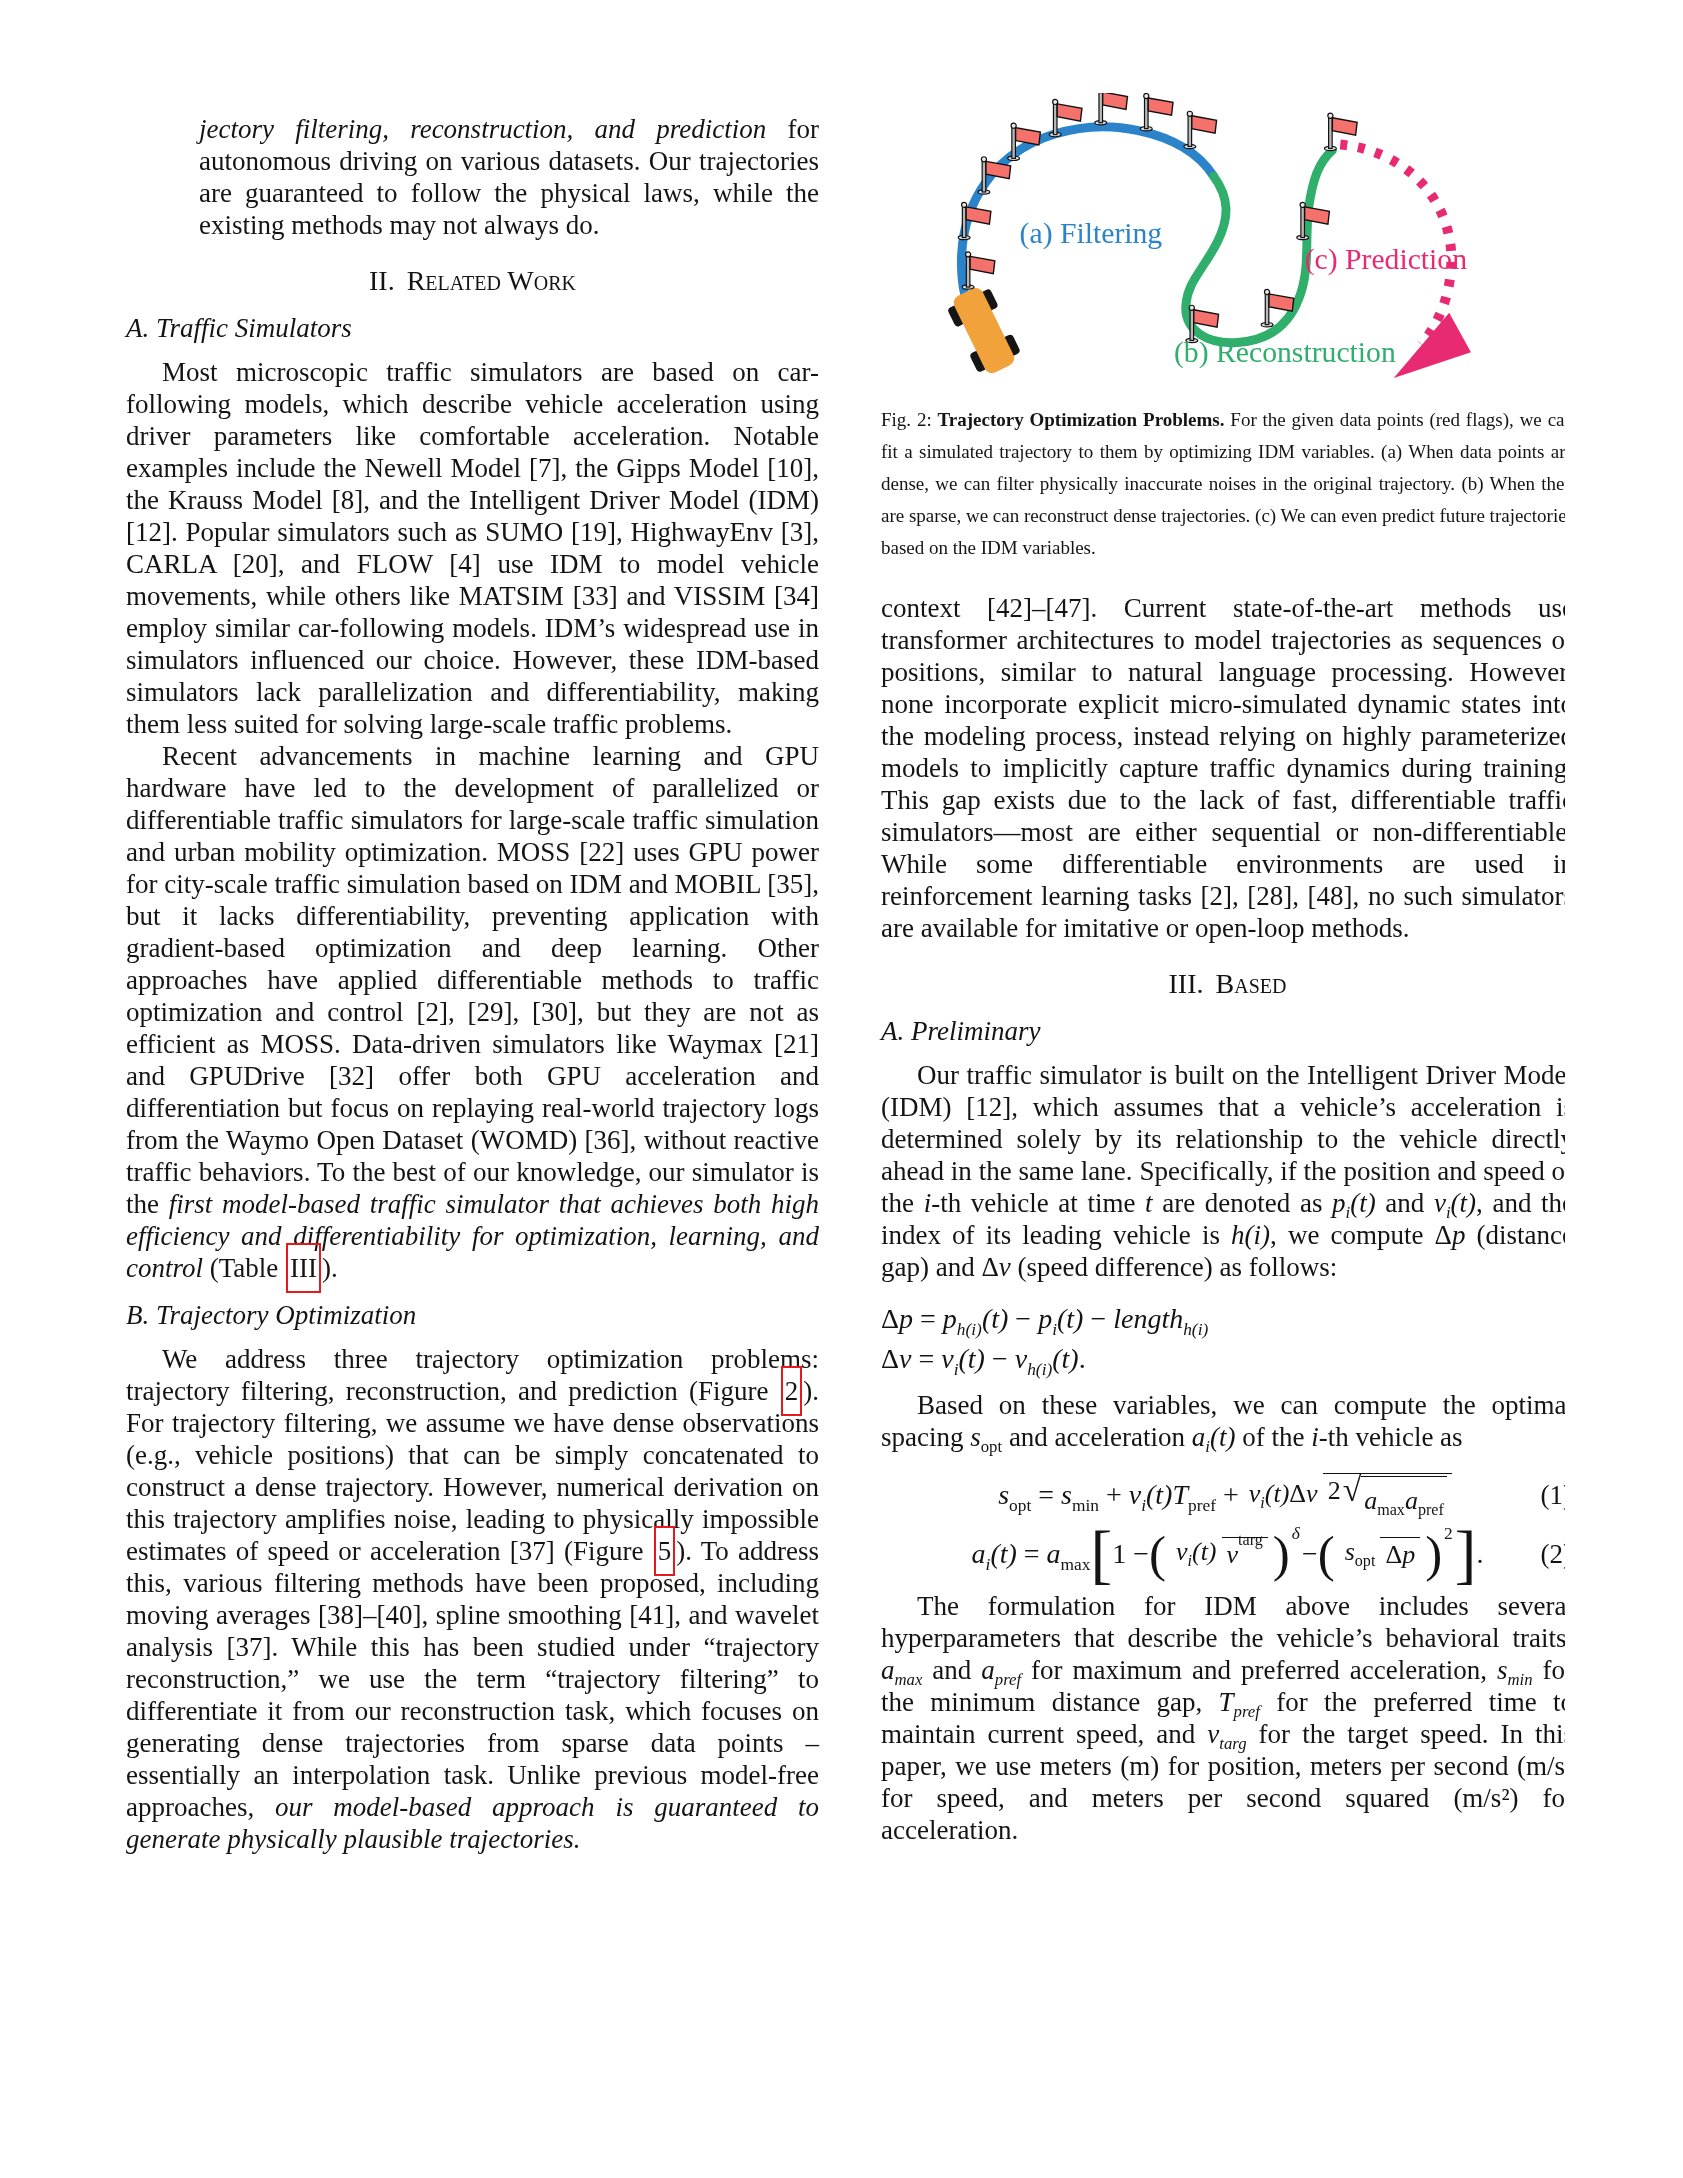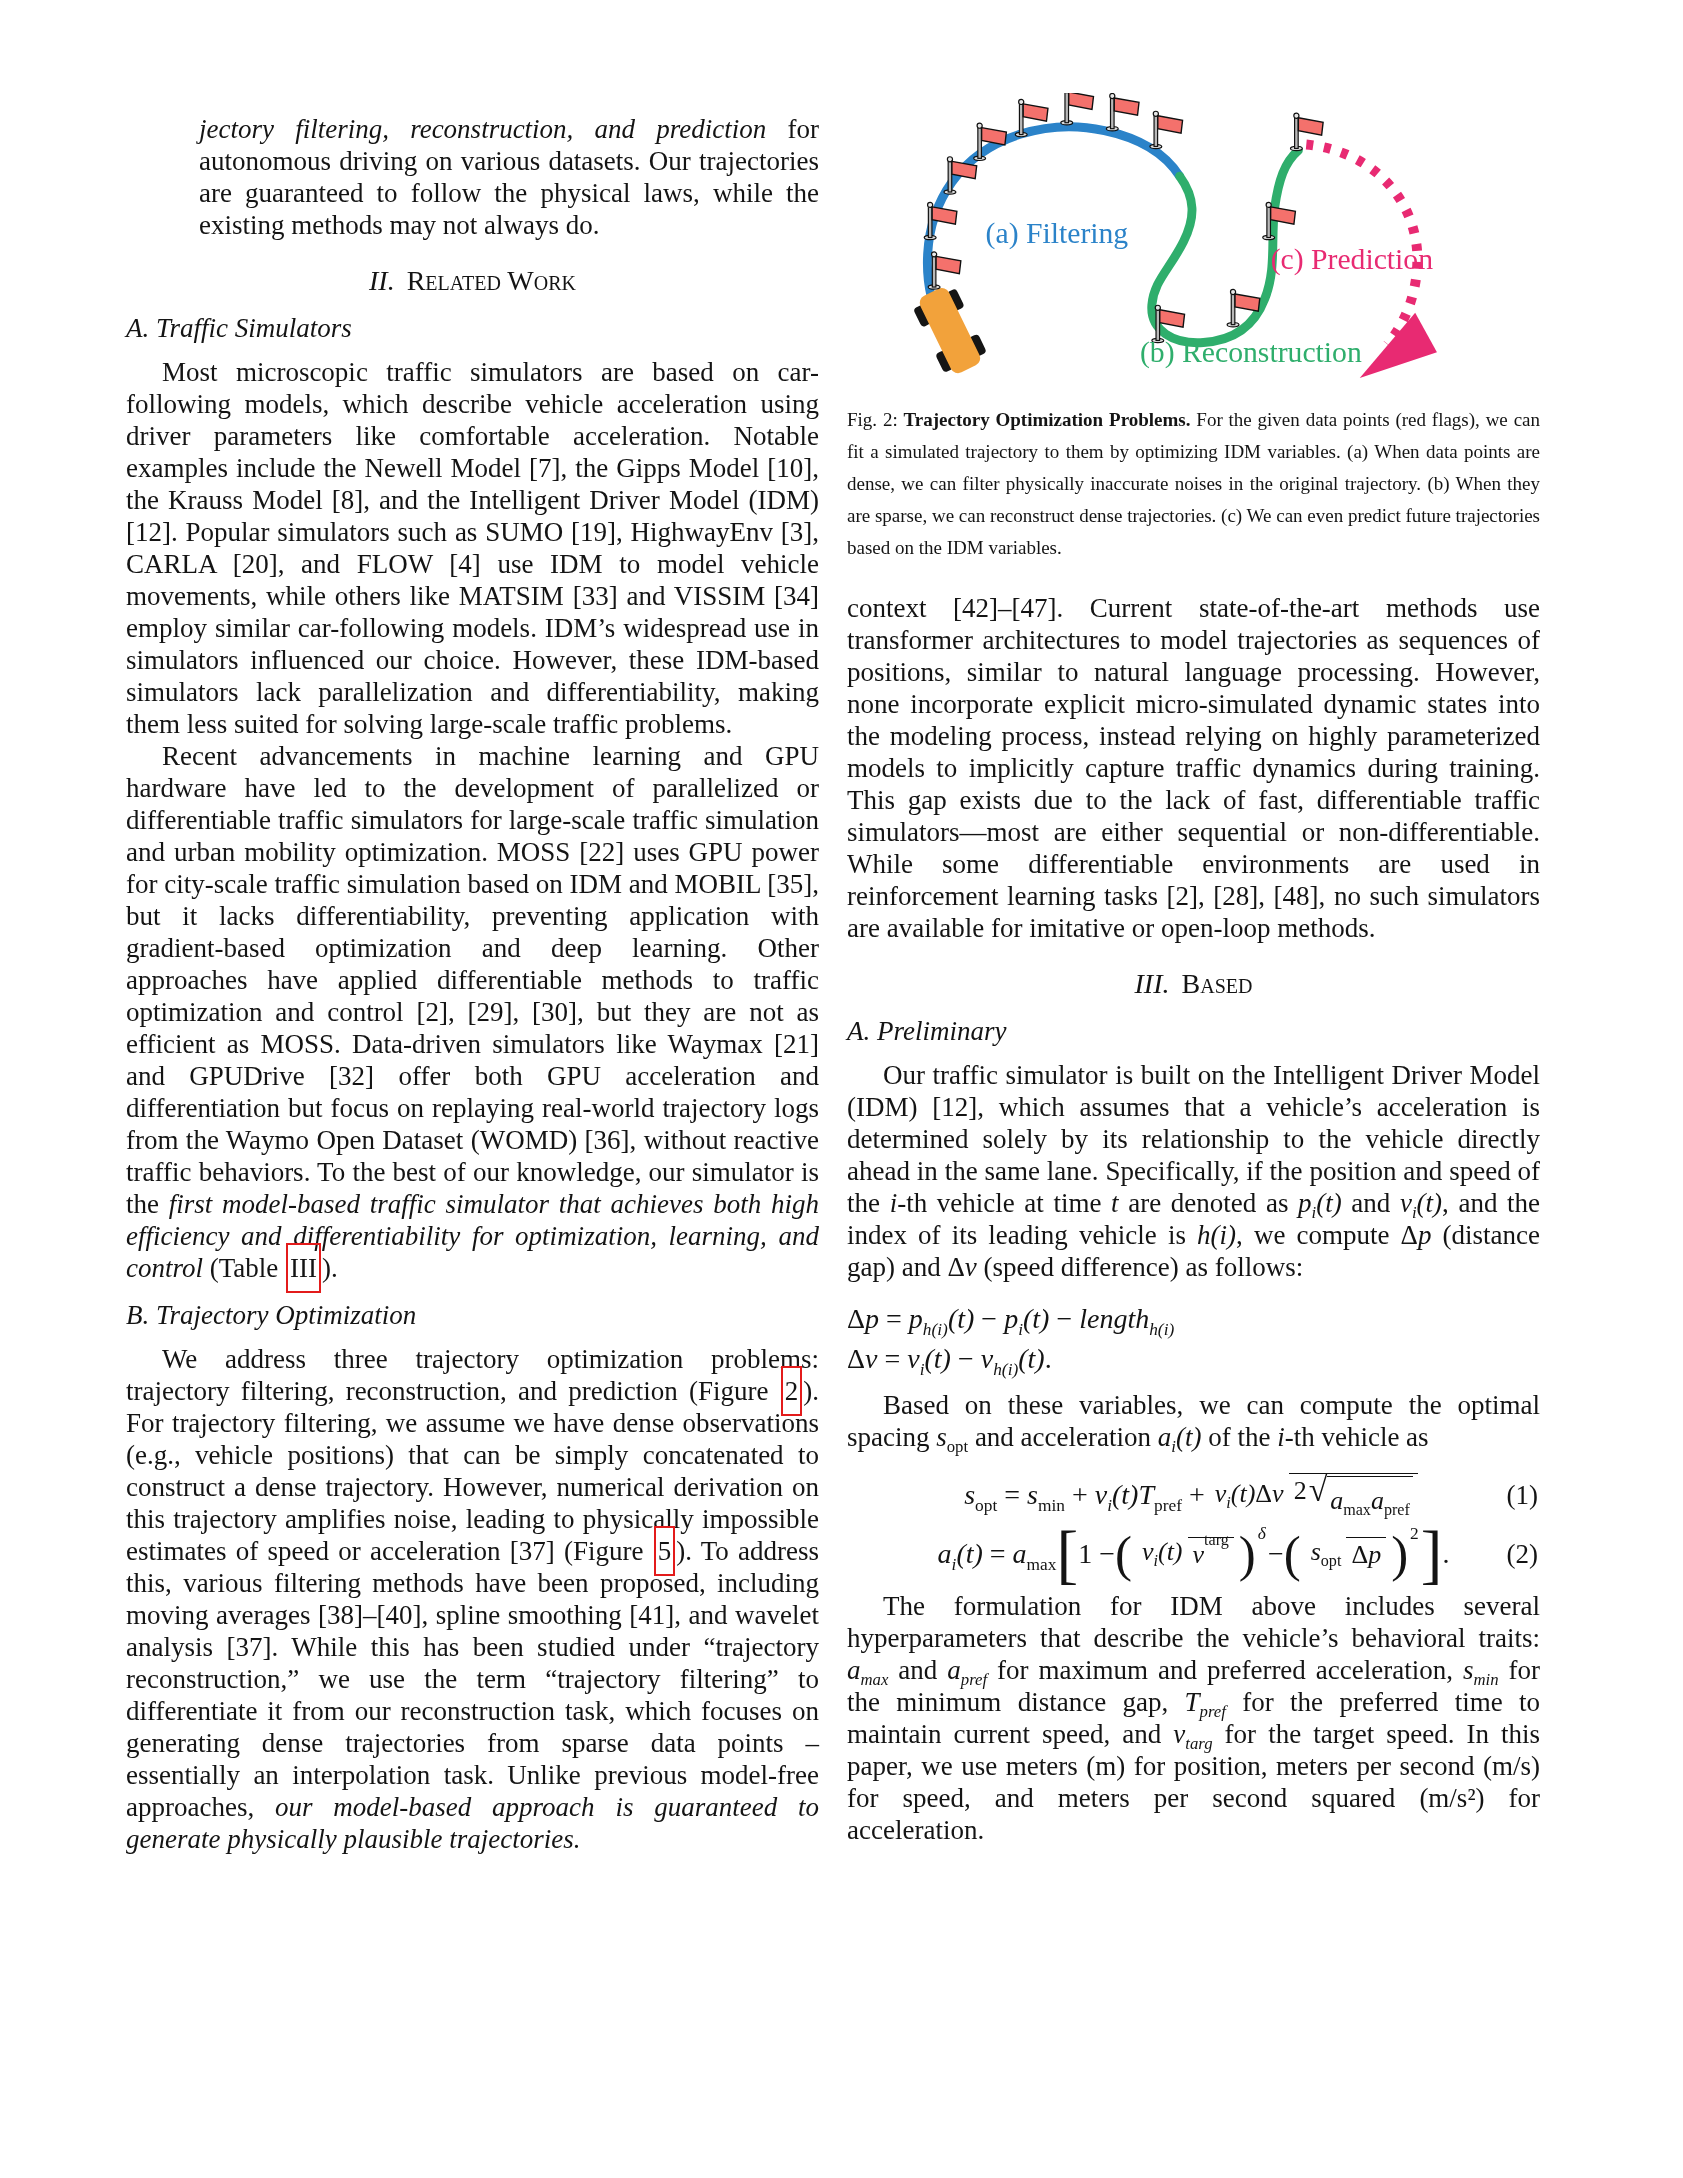--- a/index.html
+++ b/index.html
@@ -6,21 +6,21 @@
   .page{
     position:relative;
     width:1565px;height:2178px;
     background:#ffffff;
     font-family:"Liberation Serif","DejaVu Serif",serif;
     color:#141414;
     overflow:hidden;
   }
   .col{position:absolute;top:87px;}
   .col-left{left:126px;width:693px;}
-  .col-right{left:847px;width:693px;}
+  .col-right{left:881px;width:693px;}
   .para{
     font-size:27px;line-height:32px;
     text-align:justify;margin:0;
     text-indent:36px;
   }
   .noind{text-indent:0;}
   .it{font-style:italic;}
   .b{font-weight:bold;}
   .ref{
     border:2px solid var(--refbox,#e31b1b);
@@ -31,21 +31,21 @@
     margin:26px 0 0 73px;
     font-size:27px;line-height:32px;
     text-align:justify;
   }
   .sec{
     font-size:28px;font-weight:400;
     font-variant:small-caps;
     text-align:center;
     margin:24px 0 16px;
   }
-  .sec .secnum{font-variant:normal;margin-right:12px;font-style:italic;}
+  .sec .secnum{font-variant:normal;margin-right:12px;}
   .sub{
     font-size:27px;font-weight:400;font-style:italic;
     margin:16px 0 12px;
   }
   .figblock{margin:6px 0 0;}
   .fig-svg{display:block;}
   .fig-svg .traj{fill:none;stroke-width:9;stroke-linecap:round;}
   .fig-svg .dotted{stroke-dasharray:7 11;stroke-linecap:butt;stroke-width:10;}
   .fig-svg text{
     font-family:"Liberation Serif","DejaVu Serif",serif;

